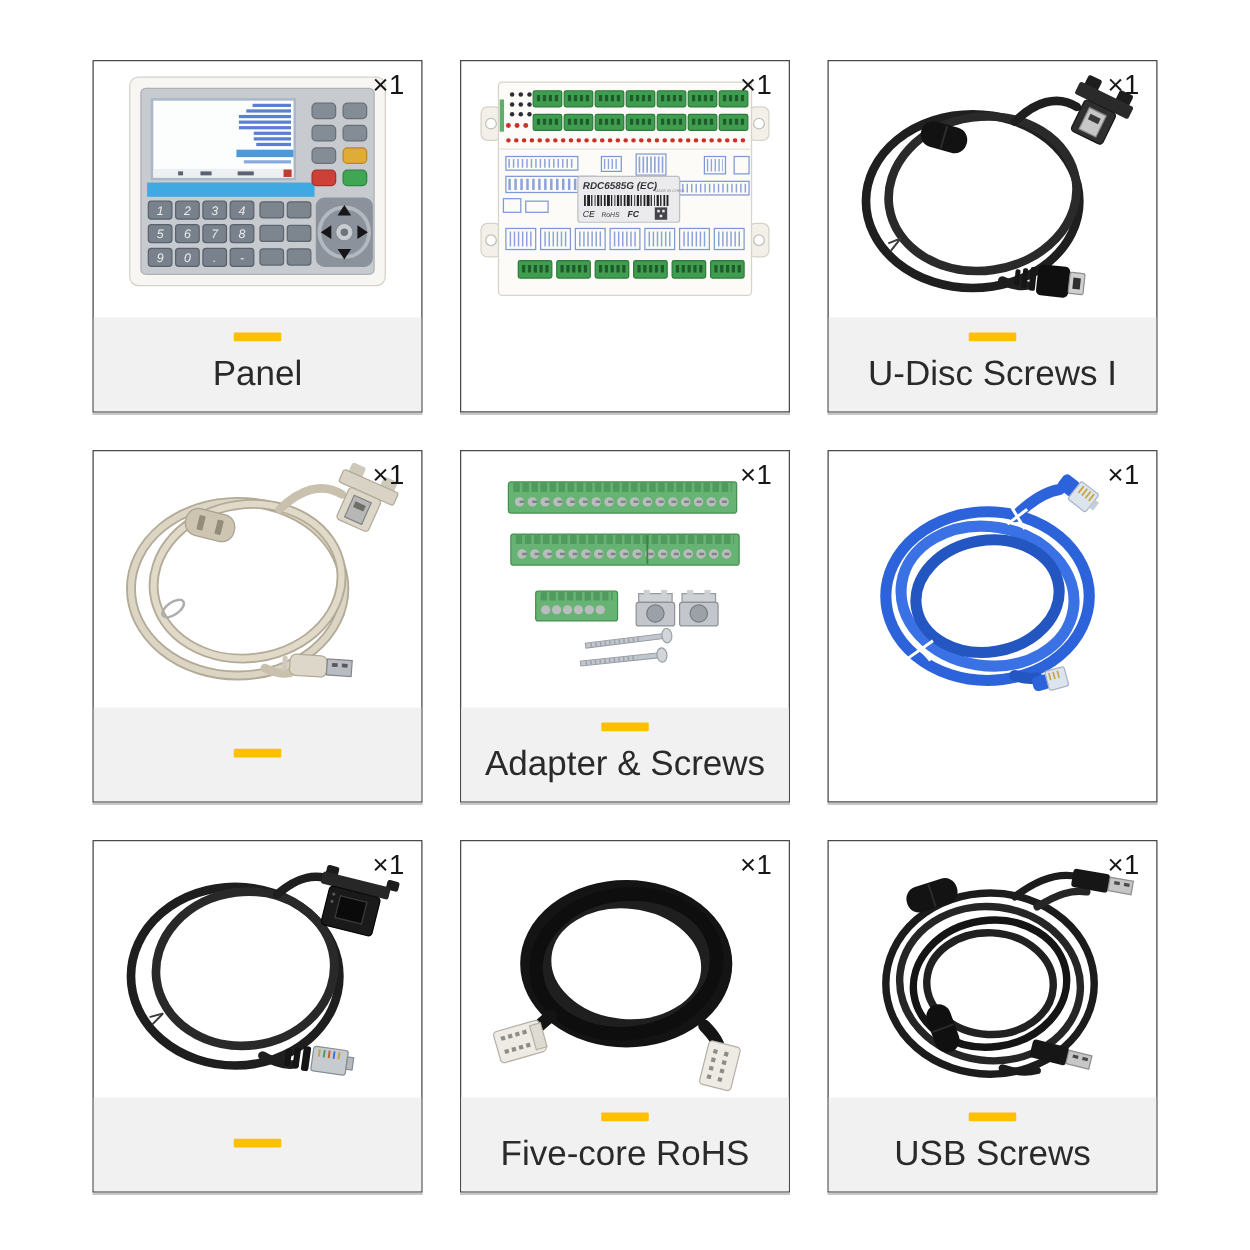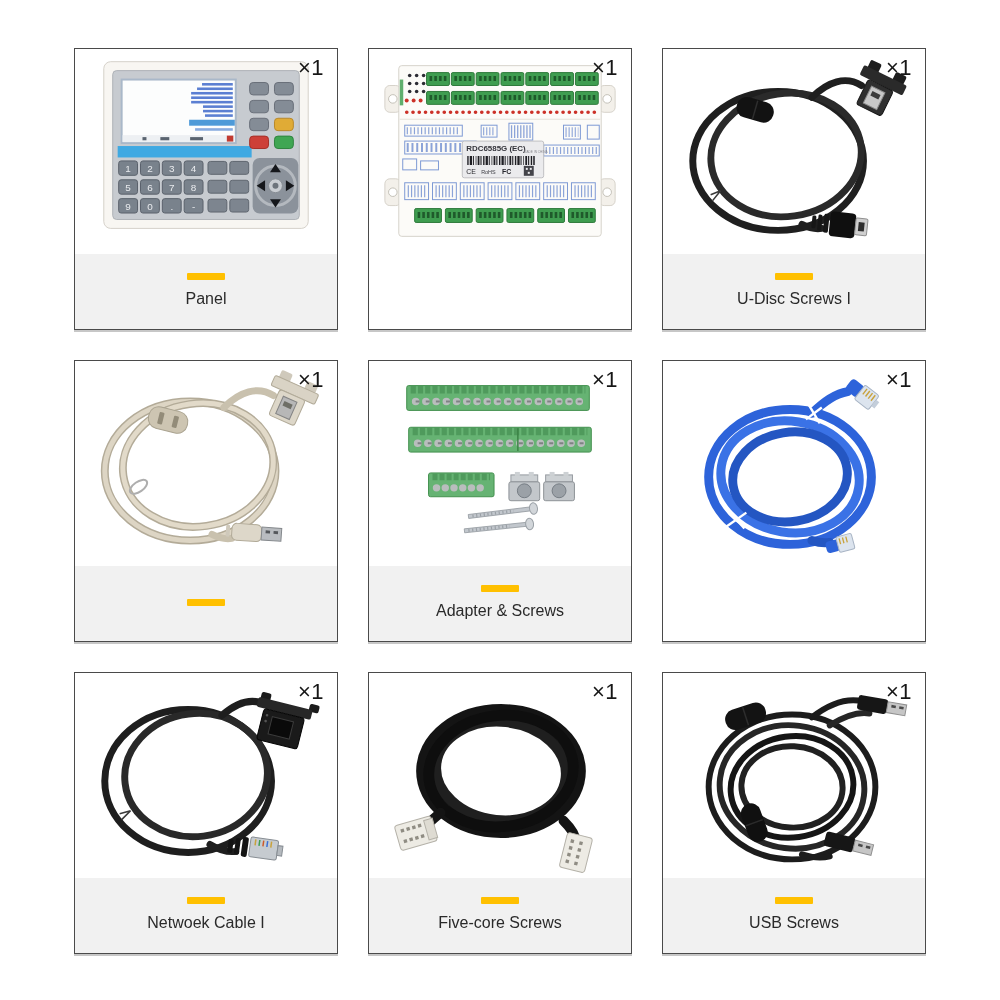--- a/index.html
+++ b/index.html
@@ -11,30 +11,30 @@
   }
   .card {
     position:relative; background:#fff;
     border:1px solid var(--border,#4a4a4a);
     box-shadow:0 2px 0 rgba(0,0,0,0.22);
   }
   .qty {
     position:absolute; top:6px; right:13px; z-index:2;
     font-size:22px; color:#161616; letter-spacing:0.5px;
   }
-  .photo { height:205px; display:flex; align-items:center; justify-content:center; overflow:hidden; }
+  .photo { height:205px; display:flex; align-items:center; justify-content:center; overflow:hidden;font-style:italic; }
   .photo svg { width:100%; height:205px; display:block; }
   .band {
     position:absolute; left:0; right:0; bottom:0; height:75px;
     background:var(--band,#f1f1f1);
     display:flex; flex-direction:column; align-items:center; justify-content:center;
     gap:10px; padding-bottom:2px;
   }
   .dash { width:38px; height:7px; background:var(--accent,#ffc000); border-radius:1px; }
-  .label { font-size:16px; color:#2a2a2a;text-align:center; }
+  .label { font-size:28px; color:#2a2a2a;text-align:center; }
   text { font-family:"Liberation Sans", sans-serif; }
 </style>
 </head>
 <body style="background: rgb(255, 255, 255);">
 
 <div class="grid">
 
   <div class="card">
     <span class="qty">×1</span>
     <div class="photo">
@@ -452,21 +452,20 @@
           <line x1="189" y1="167" x2="189" y2="173" stroke="#cc5a2a" stroke-width="1.5"></line>
           <line x1="193" y1="167" x2="193" y2="173" stroke="#3a6fd8" stroke-width="1.5"></line>
           <line x1="197" y1="167" x2="197" y2="173" stroke="#c9a23a" stroke-width="1.5"></line>
           <rect x="204" y="170" width="5" height="10" fill="#b4b9be" stroke="#878d93"></rect>
         </g>
         <path d="M56 138 l-9 9 m9 -9 l-11 3" stroke="#3a3a3a" stroke-width="1.6" fill="none"></path>
       </svg>
     </div>
     <div class="band">
       <div class="dash"></div>
-      <div class="label">Netwoek Cable I</div>
     </div>
   </div>
 
   <div class="card">
     <span class="qty">×1</span>
     <div class="photo">
       <svg viewBox="0 0 264 205">
         <g fill="none" stroke-linecap="round">
           <ellipse cx="133" cy="98" rx="80" ry="62" stroke="#141414" stroke-width="11"></ellipse>
           <ellipse cx="133" cy="98" rx="66" ry="50" stroke="#1f1f1f" stroke-width="11" transform="rotate(6 133 98)"></ellipse>
@@ -498,21 +497,21 @@
             <rect x="201" y="182" width="3.4" height="3.4"></rect>
               <rect x="210" y="182" width="3.4" height="3.4"></rect>
             <rect x="201" y="189" width="3.4" height="3.4"></rect>
               <rect x="210" y="189" width="3.4" height="3.4"></rect>
           </g>
         </g>
       </svg>
     </div>
     <div class="band">
       <div class="dash"></div>
-      <div class="label">Five-core Screws</div>
+      <div class="label">Five-core RoHS</div>
     </div>
   </div>
 
   <div class="card">
     <span class="qty">×1</span>
     <div class="photo">
       <svg viewBox="0 0 264 205">
         <g fill="none" stroke-linecap="round">
           <ellipse cx="130" cy="114" rx="84" ry="73" stroke="#1c1c1c" stroke-width="6"></ellipse>
           <ellipse cx="130" cy="114" rx="73" ry="62" stroke="#262626" stroke-width="6" transform="rotate(7 130 114)"></ellipse>

